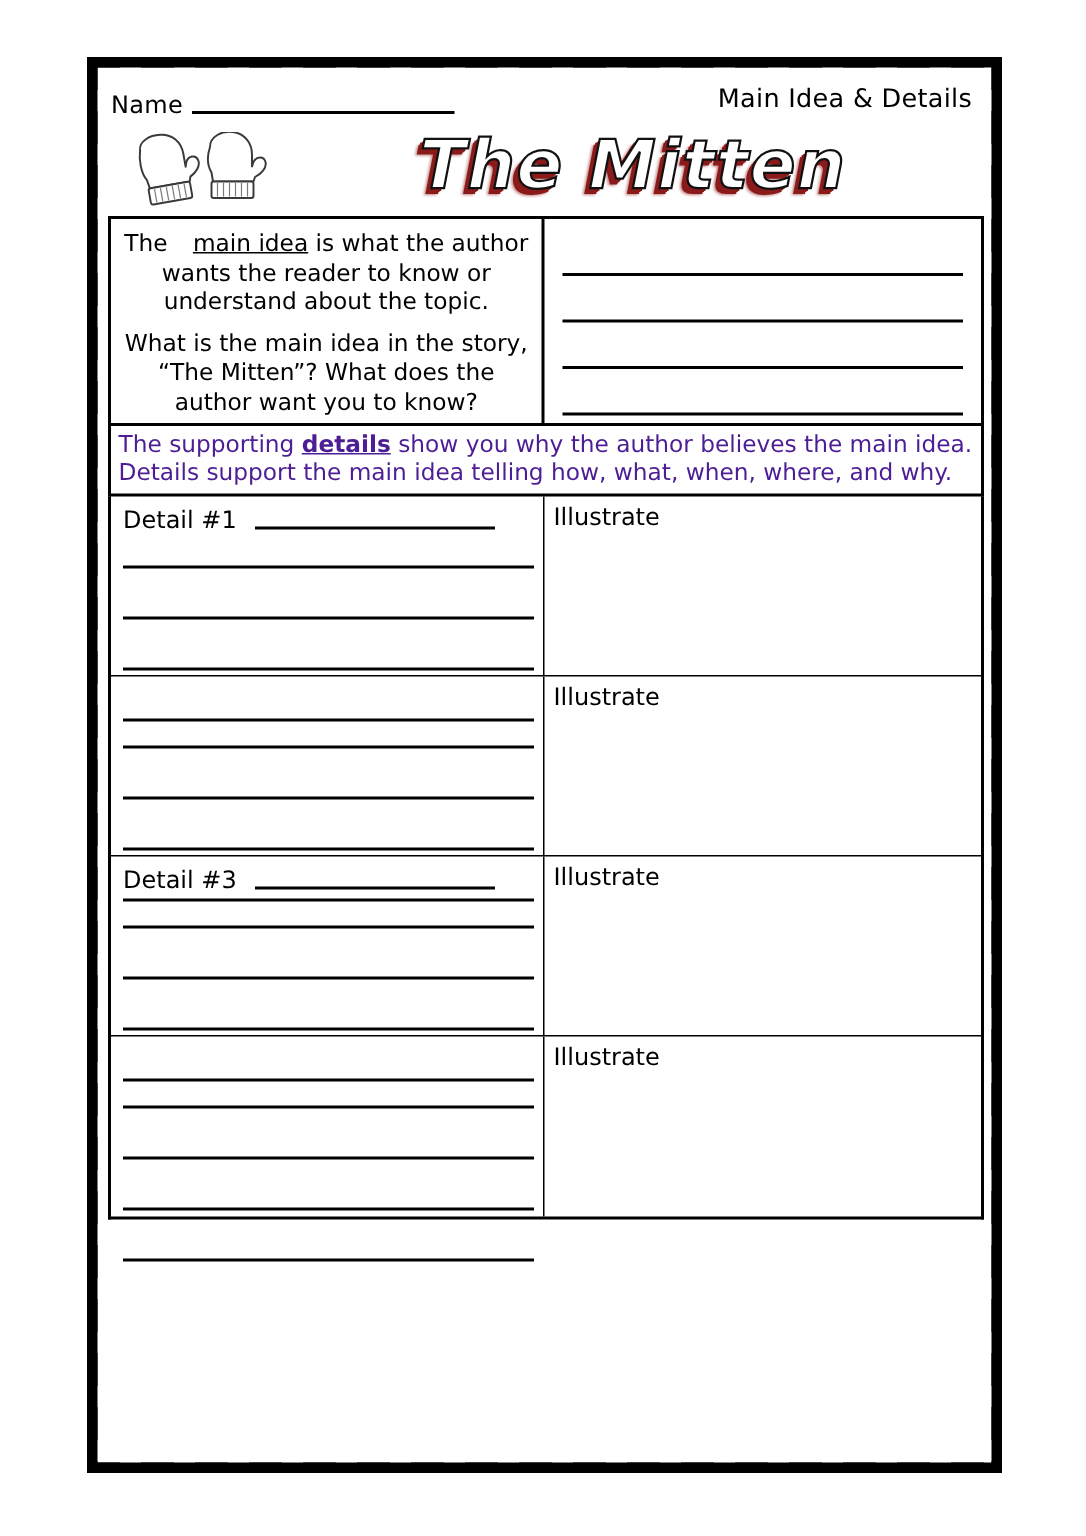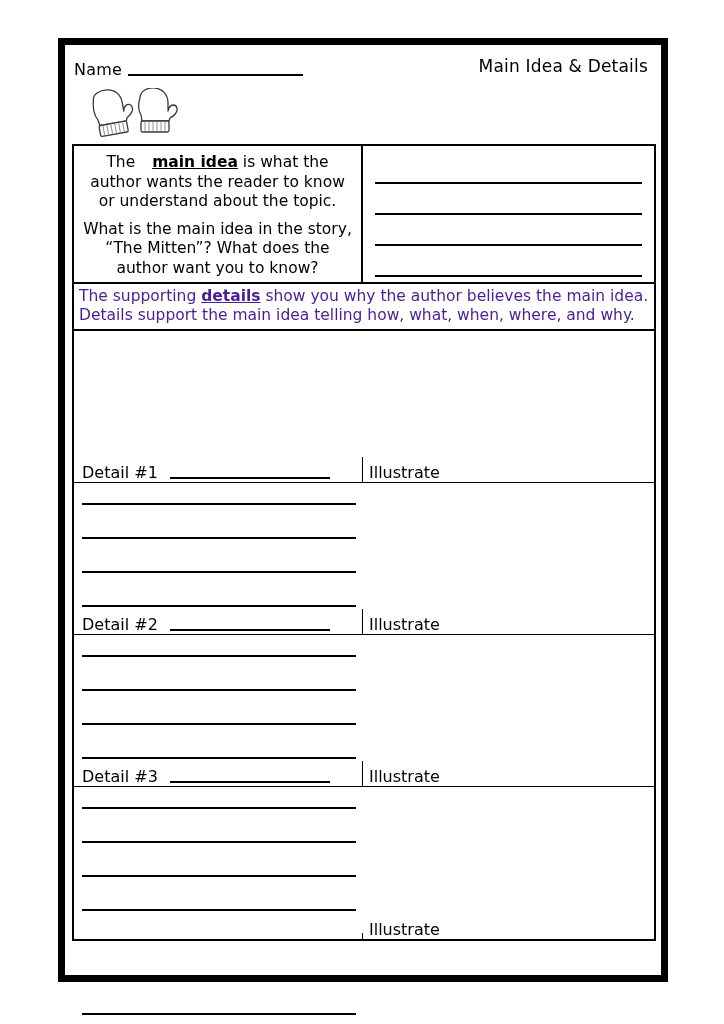--- a/index.html
+++ b/index.html
@@ -123,21 +123,21 @@
     width: 289px;
     border-right: 2px solid #000;
     padding: 7px 6px 0 6px;
     text-align: center;
     font-size: 15.5px;
     line-height: 19.5px;
     color: #000;
   }
   #main-idea-prompt p { margin: 0; }
   #main-idea-prompt p.second { margin-top: 8px; }
-  #main-idea-prompt b { font-weight: bold; text-decoration: underline; margin-left: 12px; }
+  #main-idea-prompt b { font-weight: normal; text-decoration: underline; margin-left: 12px; }
 
   #main-idea-answer {
     flex: 1;
     position: relative;
     padding: 0 10px;
   }
   #main-idea-answer .wline {
     position: absolute;
     left: 12px;
     right: 12px;
@@ -155,23 +155,22 @@
   }
   #details-banner b { font-weight: bold; text-decoration: underline; }
 
   
   #details-stack {
     border: 2px solid #000;
     border-top: none;
   }
   .detail-row {
     display: flex;
-    height: 152px;
+    height: 120px;
     border-bottom: 1.5px solid #000;
-    align-items: flex-end;
   }
   .detail-row:last-child { border-bottom: none; }
 
   .detail-left {
     width: 289px;
     border-right: 1.5px solid #000;
     position: relative;
     padding: 6px 0 0 8px;
   }
   .detail-heading {
@@ -247,20 +246,21 @@
             <line x1="19" y1="36" x2="19" y2="45"></line>
             <line x1="23" y1="36" x2="23" y2="45"></line>
             <line x1="27" y1="36" x2="27" y2="45"></line>
             <line x1="31" y1="36" x2="31" y2="45"></line>
             <line x1="35" y1="36" x2="35" y2="45"></line>
             <line x1="39" y1="36" x2="39" y2="45"></line>
           </g>
         </g>
       </svg>
     </div>
+    <div class="worksheet-title">The Mitten</div>
   </div>
 
   <div id="main-idea-box">
     <div id="main-idea-prompt">
       <p><span>The </span><b>main idea</b><span> is what the author wants the reader to know or understand about the topic.</span></p>
       <p class="second">What is the main idea in the story, “The Mitten”? What does the author want you to know?</p>
     </div>
     <div id="main-idea-answer">
       <div class="wline" style="top:36px"></div>
       <div class="wline" style="top:67px"></div>
@@ -286,24 +286,20 @@
         <div class="wline" style="top:114px"></div>
         <div class="wline" style="top:148px"></div>
       </div>
       <div class="detail-right">
         <div class="illustrate-label">Illustrate</div>
       </div>
     </div>
 
     <div class="detail-row">
       <div class="detail-left">
-        <div class="detail-heading">
-          <span>Detail #2</span>
-          <span class="blank"></span>
-        </div>
         <div class="wline" style="top:46px"></div>
         <div class="wline" style="top:80px"></div>
         <div class="wline" style="top:114px"></div>
         <div class="wline" style="top:148px"></div>
       </div>
       <div class="detail-right">
         <div class="illustrate-label">Illustrate</div>
       </div>
     </div>
 

